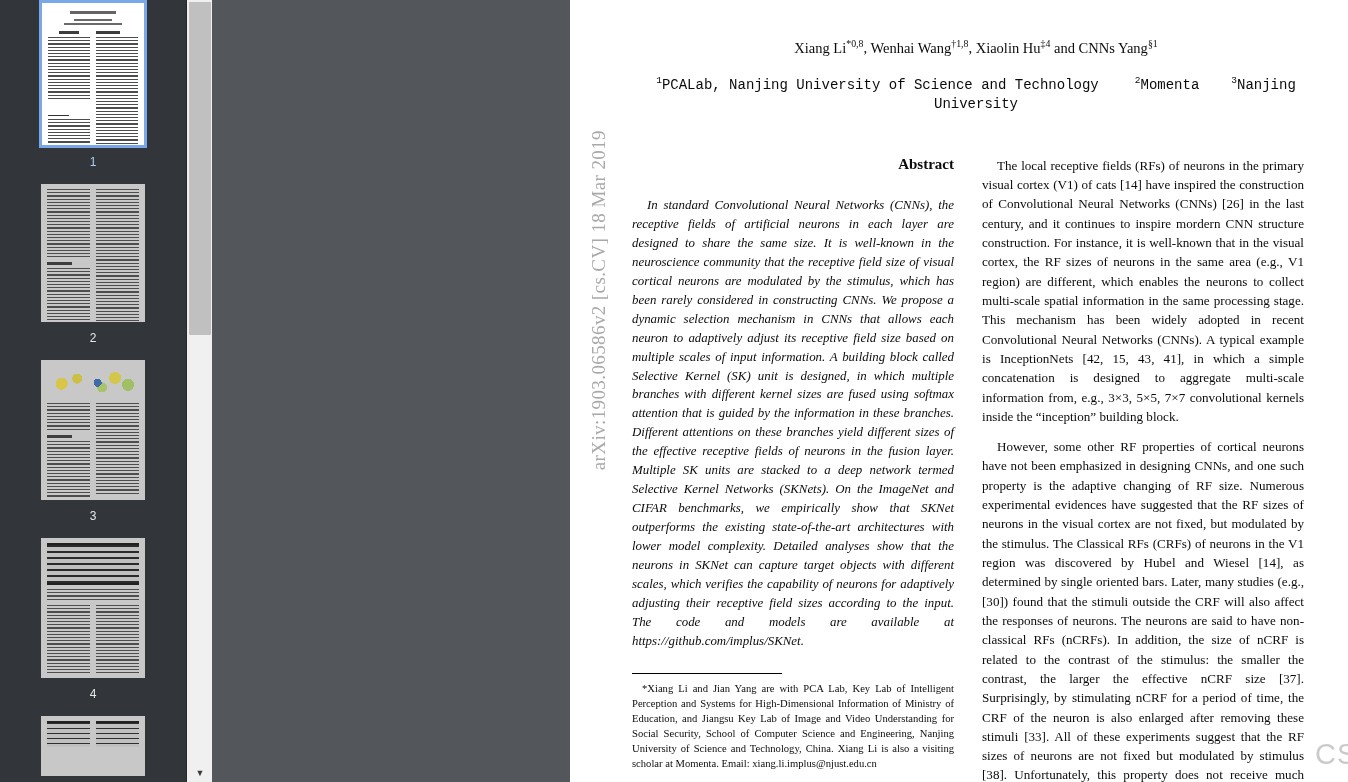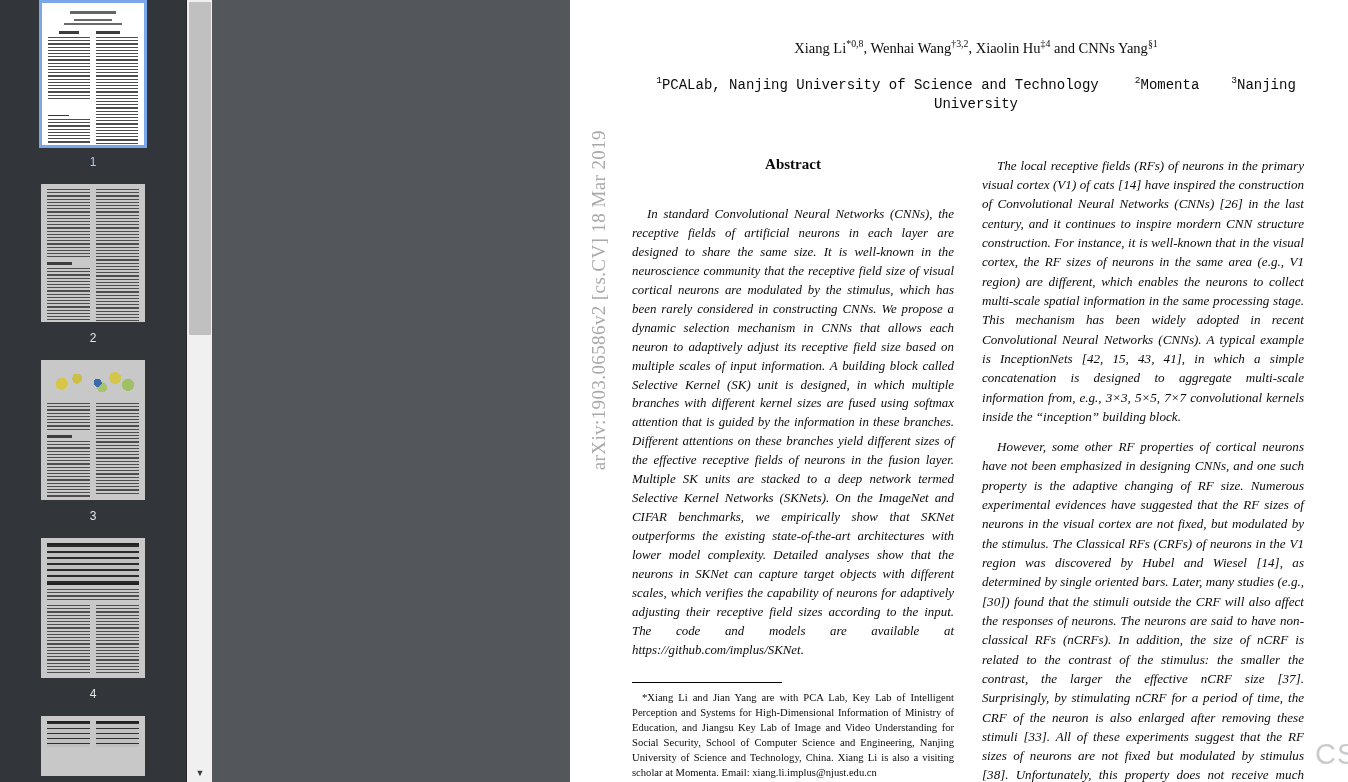--- a/index.html
+++ b/index.html
@@ -195,42 +195,42 @@
   .affil-gap2 { display: inline-block; width: 32px; }
   sup { font-size: 0.68em; vertical-align: super; line-height: 0; }
 
   .columns {
     display: flex;
     margin-top: 42px;
     gap: 28px;
   }
   .col { width: 322px; }
   .col-head {
-    text-align: center;
+    text-align: right;
     font-weight: bold;
     font-size: 15px;
-    margin-bottom: 32px;
+    margin-bottom: 23px;
   }
   .col-head.left-align { text-align: left; margin-bottom: 20px; }
   .abstract-body {
     font-style: italic;
     font-size: 12.9px;
     line-height: 1.47;
     text-align: justify;
     text-indent: 15px;
     hyphens: auto;
     word-spacing: .5px;
   }
   .intro-body {
     font-size: 13.1px;
     line-height: 1.475;
     text-align: justify;
     hyphens: auto;
   }
-  .intro-body p { text-indent: 15px; margin-bottom: 11px; font-style: italic; }
+  .intro-body p { text-indent: 15px; margin-bottom: 11px; }
 
   .footnote-rule {
     width: 150px; height: 1px; background: #000;
     margin: 22px 0 7px 0;
   }
   .footnote {
     font-size: 10.6px;
     line-height: 1.42;
     text-align: justify;
     hyphens: auto;
@@ -373,21 +373,21 @@
   <div id="viewer">
 
     <div id="page">
 
       <div id="arxiv-stamp">arXiv:1903.06586v2  [cs.CV]  18 Mar 2019</div>
 
       <div class="paper">
 
 
         <div class="paper-authors">
-          <span>Xiang Li</span><sup>*0,8</sup><span>, </span><span>Wenhai Wang</span><sup>†3,2</sup><span>, </span><span>Xiaolin Hu</span><sup>‡4</sup><span> and </span><span>CNNs Yang</span><sup>§1</sup>
+          <span>Xiang Li</span><sup>*0,8</sup><span>, </span><span>Wenhai Wang</span><sup>†1,8</sup><span>, </span><span>Xiaolin Hu</span><sup>‡4</sup><span> and </span><span>CNNs Yang</span><sup>§1</sup>
         </div>
 
         <div class="paper-affils">
           <span class="affil-row1">
             <sup>1</sup><span>PCALab, Nanjing University of Science and Technology</span><span class="affil-gap1"></span><sup>2</sup><span>Momenta</span><span class="affil-gap2"></span><sup>3</sup><span>Nanjing University</span>
           </span>
         </div>
 
         <div class="columns">
 

